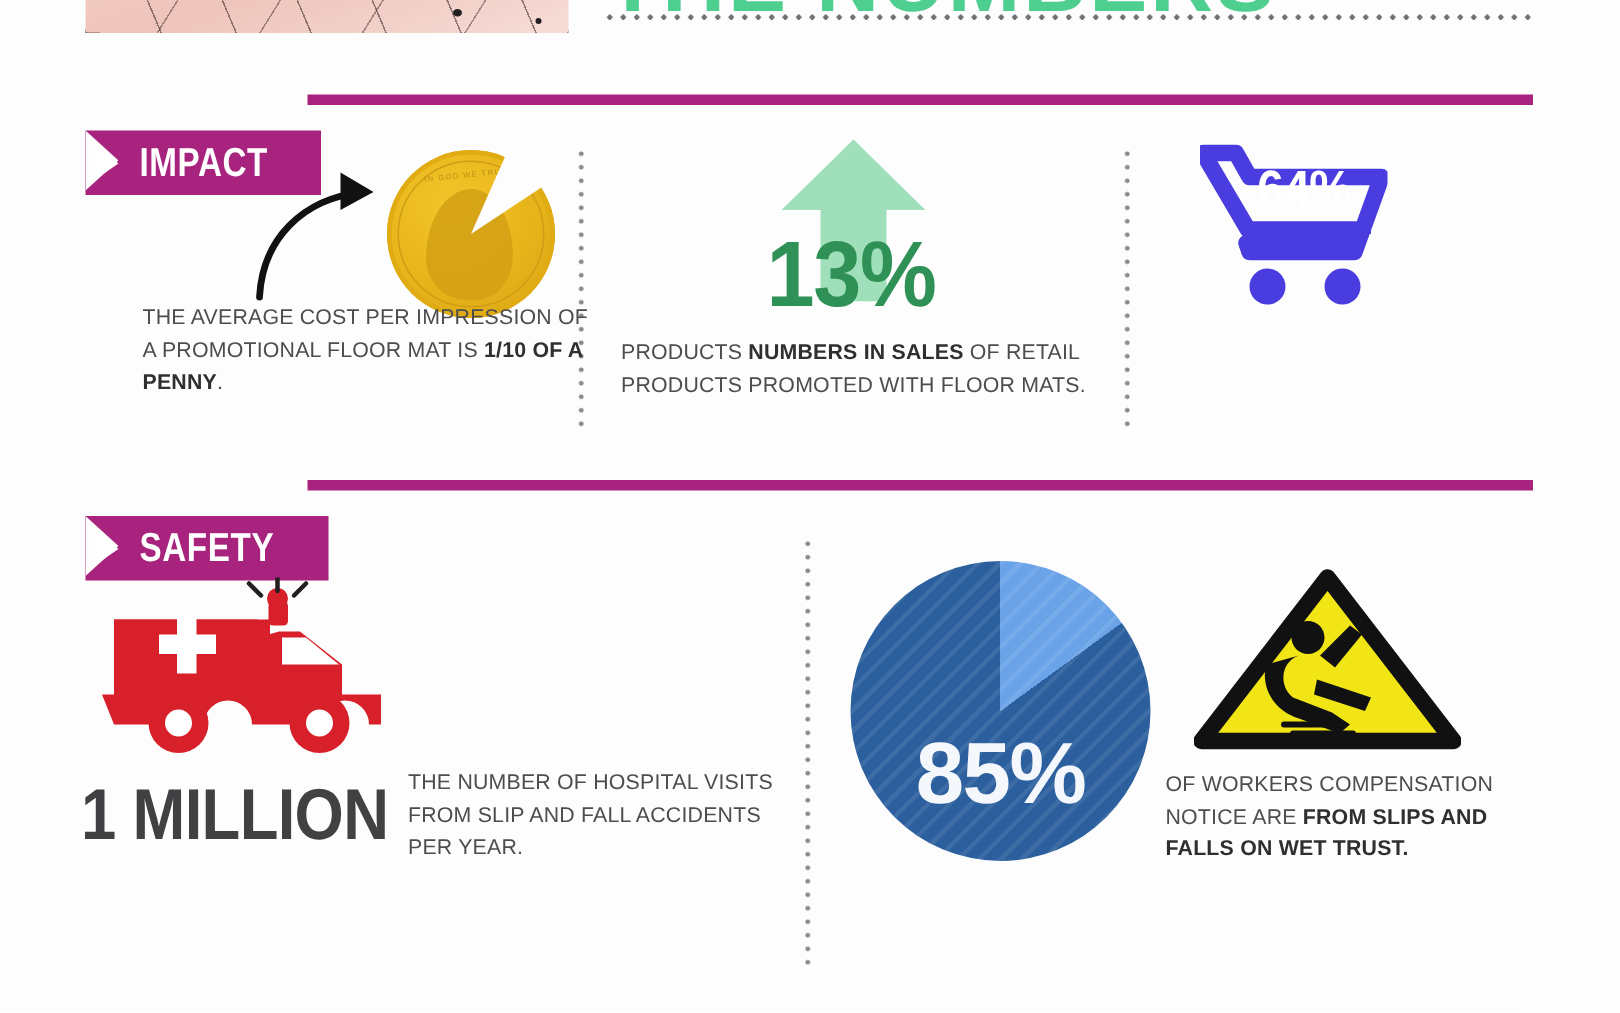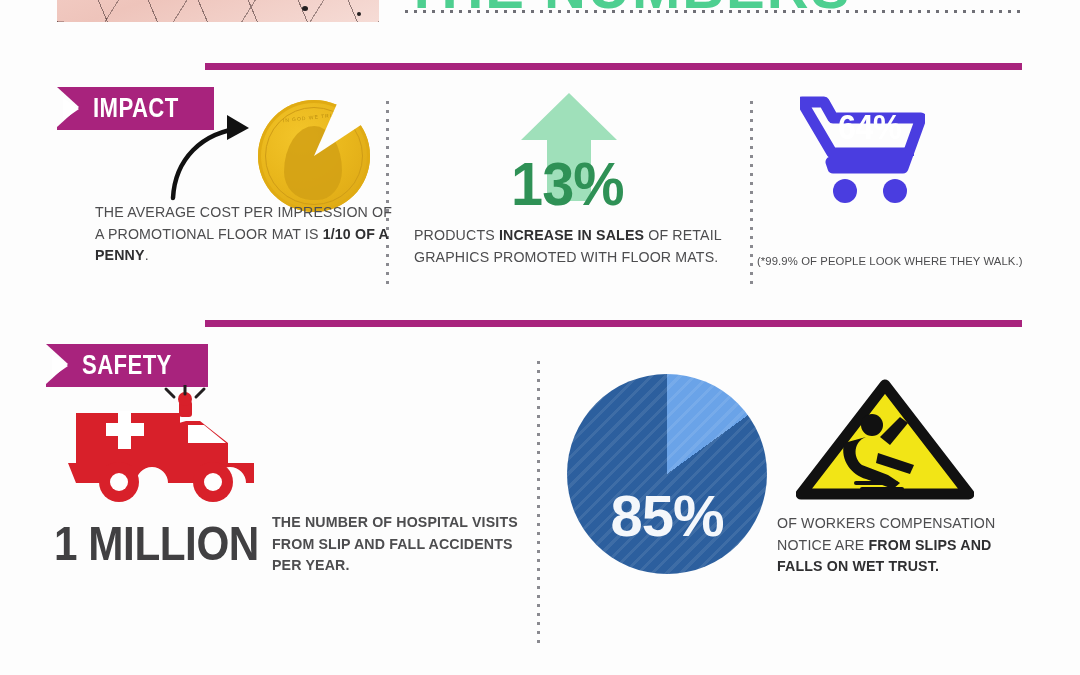--- a/index.html
+++ b/index.html
@@ -187,33 +187,32 @@
   </svg>
   <div class="copy" style="position:absolute; left:67px; top:202px; width:300px;margin-left:28px;">
     <span>THE AVERAGE COST PER IMPRESSION OF A PROMOTIONAL FLOOR MAT IS </span><b>1/10 OF A PENNY</b><span>.</span>
   </div>
 
   <svg class="green-arrow" width="96" height="108" viewBox="0 0 96 108">
     <path d="M48 0 L96 47 L70 47 L70 108 L26 108 L26 47 L0 47 Z" fill="#9fe0ba"></path>
   </svg>
   <div class="stat-13">13%</div>
   <div class="copy" style="position:absolute; left:414px; top:225px; width:320px;">
-    <span>PRODUCTS </span><b>INCREASE IN SALES</b><span> OF RETAIL GRAPHICS PROMOTED WITH FLOOR MATS.</span>
+    <span>PRODUCTS </span><b>NUMBERS IN SALES</b><span> OF RETAIL PRODUCTS PROMOTED WITH FLOOR MATS.</span>
   </div>
 
   <svg class="cart" width="125" height="108" viewBox="0 0 125 108">
     <path d="M2 6 h22 l9 16 h88 l-18 50 h-70 l-2 -6 h70 l3 -9 h-72 z" fill="none" stroke="#4a3de0" stroke-width="11" stroke-linejoin="round" stroke-linecap="round"></path>
     <rect x="34" y="52" width="80" height="8" fill="#4a3de0"></rect>
     <circle cx="45" cy="95" r="12" fill="#4a3de0"></circle>
     <circle cx="95" cy="95" r="12" fill="#4a3de0"></circle>
   </svg>
   <div class="stat-64">64%</div>
-  <div class="copy small" style="position:absolute; left:757px; top:253px; width:280px;">(*99.9% OF PEOPLE LOOK WHERE THEY WALK.)</div>
-
-  <div class="section-head" style="left:46px; top:305px;">
+
+  <div class="section-head" style="left:57px; top:305px;">
     <div class="banner">
       <div class="notch"></div>
       <div class="chev"></div>
       <span class="banner-label">SAFETY</span>
     </div>
   </div>
   <div class="rule" style="left:205px; top:320px; width:817px;"></div>
 
   <div class="vdots" style="left:536px; top:358px; height:290px;"></div>
 
@@ -229,21 +228,21 @@
       <line x1="119" y1="0" x2="119" y2="9"></line>
       <line x1="100" y1="4" x2="108" y2="12"></line>
       <line x1="138" y1="4" x2="130" y2="12"></line>
     </g>
     <circle cx="53" cy="97" r="20" fill="#d8202a"></circle>
       <circle cx="53" cy="97" r="9" fill="#ffffff"></circle>
     <circle cx="147" cy="97" r="20" fill="#d8202a"></circle>
       <circle cx="147" cy="97" r="9" fill="#ffffff"></circle>
   </svg>
   <div class="stat-million">1 MILLION</div>
-  <div class="copy" style="position:absolute; left:272px; top:512px; width:258px;font-weight:bold;">
+  <div class="copy" style="position:absolute; left:272px; top:512px; width:258px;">
     <span>THE NUMBER OF HOSPITAL VISITS FROM SLIP AND FALL ACCIDENTS PER YEAR.</span>
   </div>
 
   <div class="pie-wrap">
     <div class="pie">
       <div class="stripes"></div>
     </div>
     <div class="stat-85">85%</div>
   </div>
 

